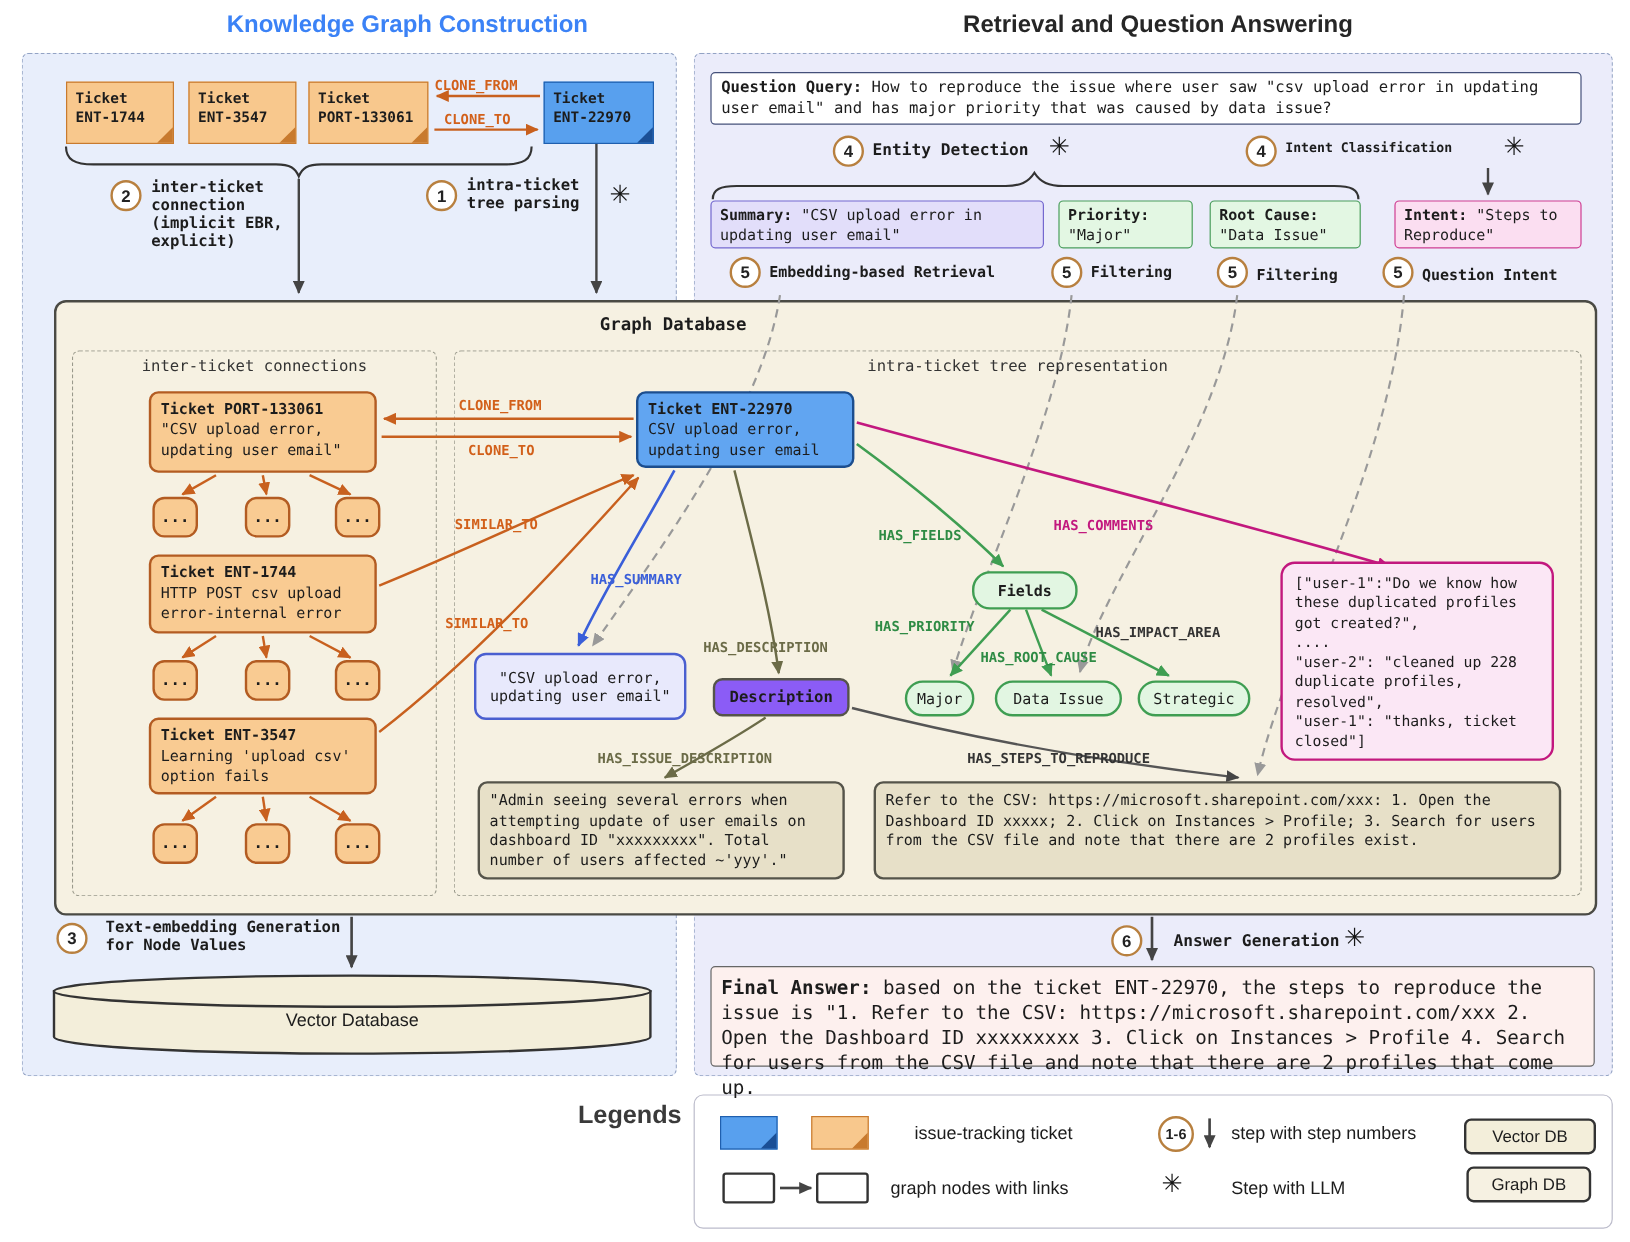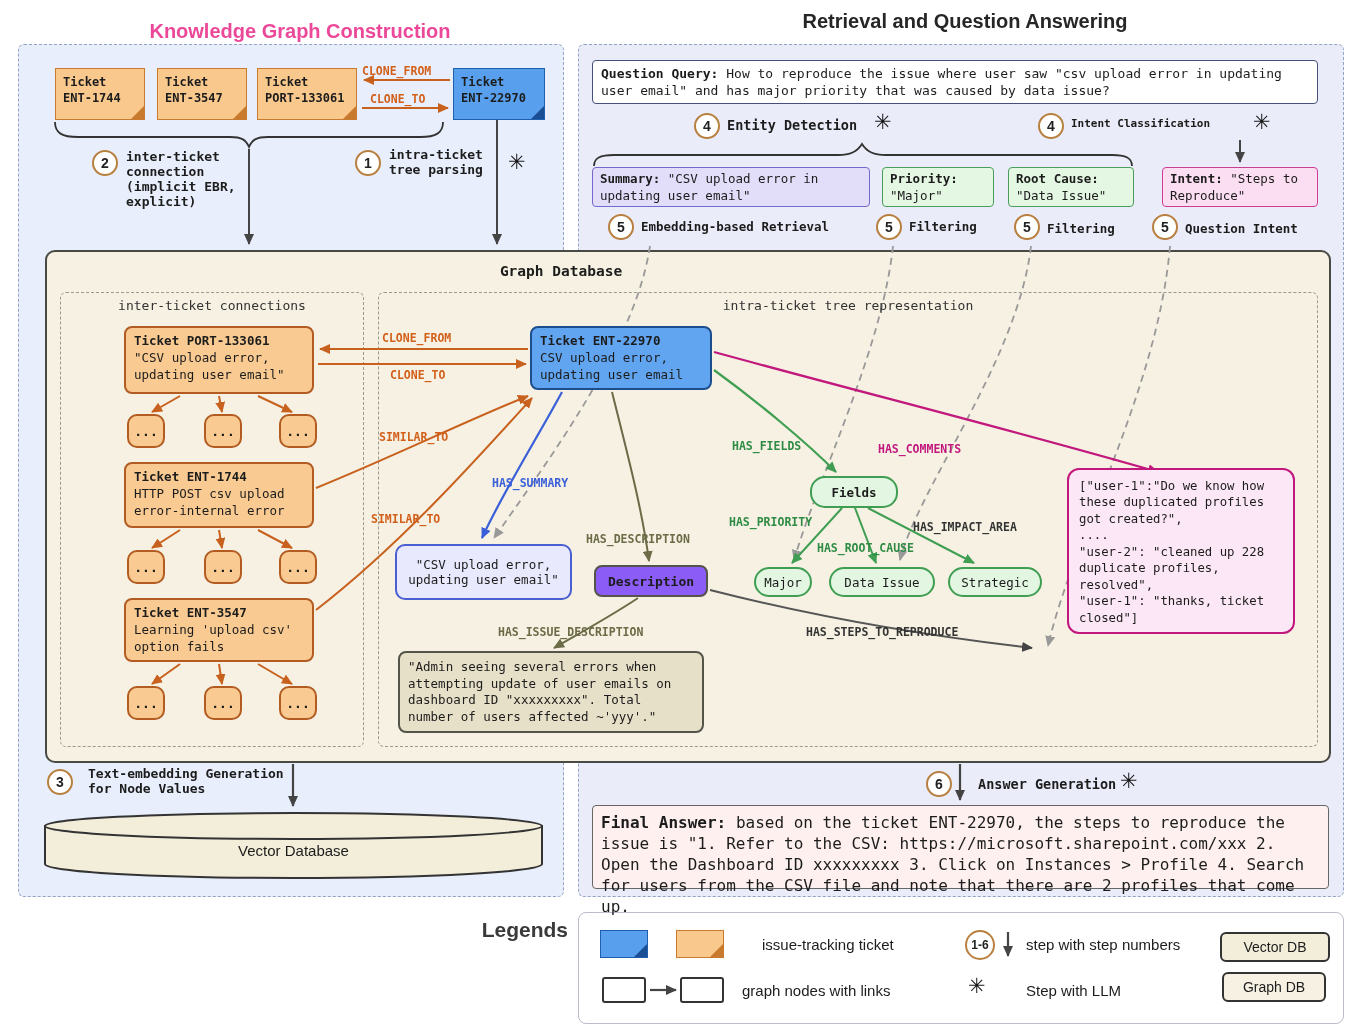--- a/index.html
+++ b/index.html
@@ -38,21 +38,21 @@
   svg{position:absolute;left:0;top:0;z-index:3;pointer-events:none;}
 </style>
 </head>
 <body>
 
 <div id="canvas">
 
   <div class="abs panel" style="left:18px;top:44px;width:546px;height:853px;background:#e8eefb;"></div>
   <div class="abs panel" style="left:578px;top:44px;width:766px;height:853px;background:#ebecfa;"></div>
 
-  <div class="abs sans b" style="left:110px;top:20px;width:380px;text-align:center;font-size:20px;color:#ec4899;z-index:5;">Knowledge Graph Construction</div>
+  <div class="abs sans b" style="left:110px;top:10px;width:380px;text-align:right;font-size:20px;color:#3b82f6;z-index:5;">Knowledge Graph Construction</div>
   <div class="abs sans b" style="left:750px;top:10px;width:430px;text-align:center;font-size:20px;color:#262626;z-index:5;">Retrieval and Question Answering</div>
 
   <div class="abs" style="left:45px;top:250px;width:1286px;height:513px;background:#f6f1e2;border:2px solid #4a4a44;border-radius:10px;z-index:1;"></div>
   <div class="abs mono b" style="left:45px;top:263px;width:1032px;text-align:center;font-size:14.5px;z-index:4;">Graph Database</div>
   <div class="abs" style="left:60px;top:292px;width:304px;height:455px;border:1.6px dashed #9a9a8c;border-radius:6px;z-index:1;"></div>
   <div class="abs mono" style="left:60px;top:298px;width:304px;text-align:center;font-size:13px;color:#333;z-index:4;">inter-ticket connections</div>
   <div class="abs" style="left:378px;top:292px;width:940px;height:455px;border:1.6px dashed #9a9a8c;border-radius:6px;z-index:1;"></div>
   <div class="abs mono" style="left:378px;top:298px;width:940px;text-align:center;font-size:13px;color:#333;z-index:4;">intra-ticket tree representation</div>
 
   <svg width="1358" height="1035">
@@ -261,39 +261,40 @@
 updating user email</div>
   </div>
 
   <div class="edge-label" style="left:382px;top:331px;color:#d2601a;">CLONE_FROM</div>
   <div class="edge-label" style="left:390px;top:368px;color:#d2601a;">CLONE_TO</div>
   <div class="edge-label" style="left:379px;top:430px;color:#d2601a;">SIMILAR_TO</div>
   <div class="edge-label" style="left:371px;top:512px;color:#d2601a;">SIMILAR_TO</div>
   <div class="edge-label" style="left:492px;top:476px;color:#3a5fd9;">HAS_SUMMARY</div>
   <div class="edge-label" style="left:586px;top:532px;color:#6b6b47;">HAS_DESCRIPTION</div>
   <div class="edge-label" style="left:732px;top:439px;color:#2e8b44;">HAS_FIELDS</div>
-  <div class="edge-label" style="left:878px;top:431px;color:#c2187e;margin-top:11px;">HAS_COMMENTS</div>
+  <div class="edge-label" style="left:878px;top:431px;color:#c2187e;">HAS_COMMENTS</div>
   <div class="edge-label" style="left:729px;top:515px;color:#2e8b44;">HAS_PRIORITY</div>
   <div class="edge-label" style="left:817px;top:541px;color:#2e8b44;">HAS_ROOT_CAUSE</div>
   <div class="edge-label" style="left:913px;top:520px;color:#333;">HAS_IMPACT_AREA</div>
   <div class="edge-label" style="left:498px;top:625px;color:#6b6b47;">HAS_ISSUE_DESCRIPTION</div>
   <div class="edge-label" style="left:806px;top:625px;color:#333;">HAS_STEPS_TO_REPRODUCE</div>
 
   <div class="abs mono pre" style="left:395px;top:544px;width:177px;height:56px;background:#e8e9fc;border:2px solid #4a5fd0;border-radius:10px;display:flex;align-items:center;justify-content:center;text-align:center;font-size:12.5px;z-index:4;">"CSV upload error,
 updating user email"</div>
   <div class="abs mono b" style="left:594px;top:565px;width:114px;height:32px;background:#8b5cf6;border:2px solid #55544a;border-radius:8px;display:flex;align-items:center;justify-content:center;font-size:13px;z-index:4;">Description</div>
   <div class="abs mono b pill" style="left:810px;top:476px;width:88px;height:32px;">Fields</div>
   <div class="abs mono pill" style="left:754px;top:567px;width:58px;height:30px;">Major</div>
   <div class="abs mono pill" style="left:829px;top:567px;width:106px;height:30px;">Data Issue</div>
   <div class="abs mono pill" style="left:948px;top:567px;width:94px;height:30px;">Strategic</div>
 
   <div class="abs mono tanbox pre" style="left:398px;top:651px;width:306px;height:82px;">"Admin seeing several errors when
 attempting update of user emails on
 dashboard ID "xxxxxxxxx". Total
 number of users affected ~'yyy'."</div>
+  <div class="abs mono tanbox" style="left:728px;top:651px;width:573px;height:82px;">Refer to the CSV: https://microsoft.sharepoint.com/xxx: 1. Open the Dashboard ID xxxxx; 2. Click on Instances &gt; Profile; 3. Search for users from the CSV file and note that there are 2 profiles exist.</div>
   <div class="abs mono pre" style="left:1067px;top:468px;width:228px;height:166px;background:#fbe7f5;border:2.5px solid #c2187e;border-radius:12px;padding:8px 10px;font-size:12.3px;line-height:1.34;z-index:4;">["user-1":"Do we know how
 these duplicated profiles
 got created?",
 ....
 "user-2": "cleaned up 228
 duplicate profiles,
 resolved",
 "user-1": "thanks, ticket
 closed"]</div>
 

